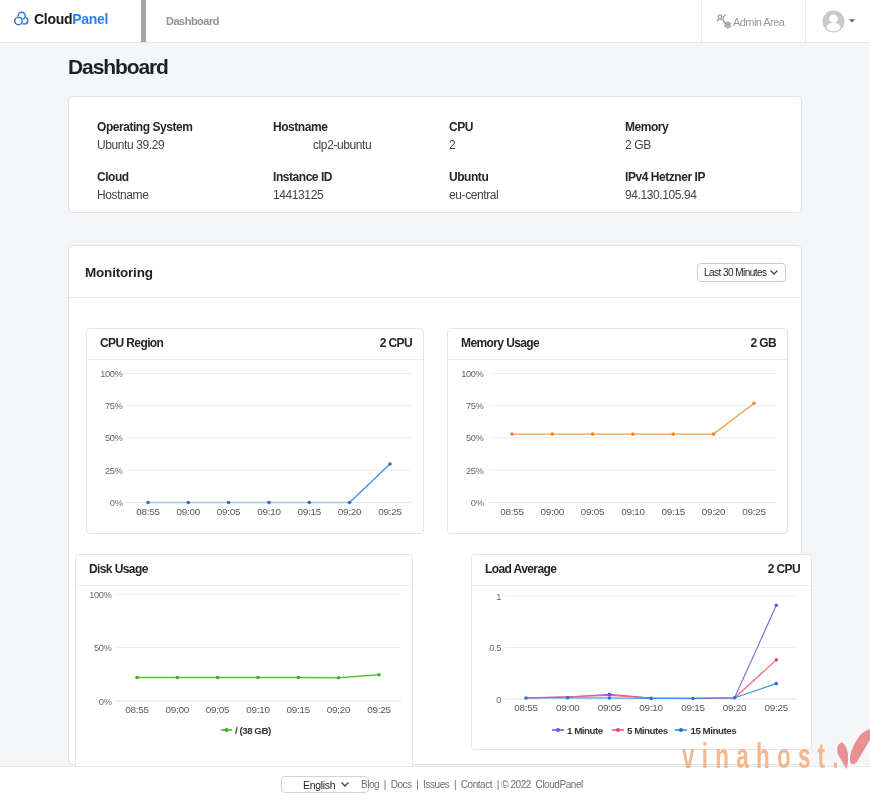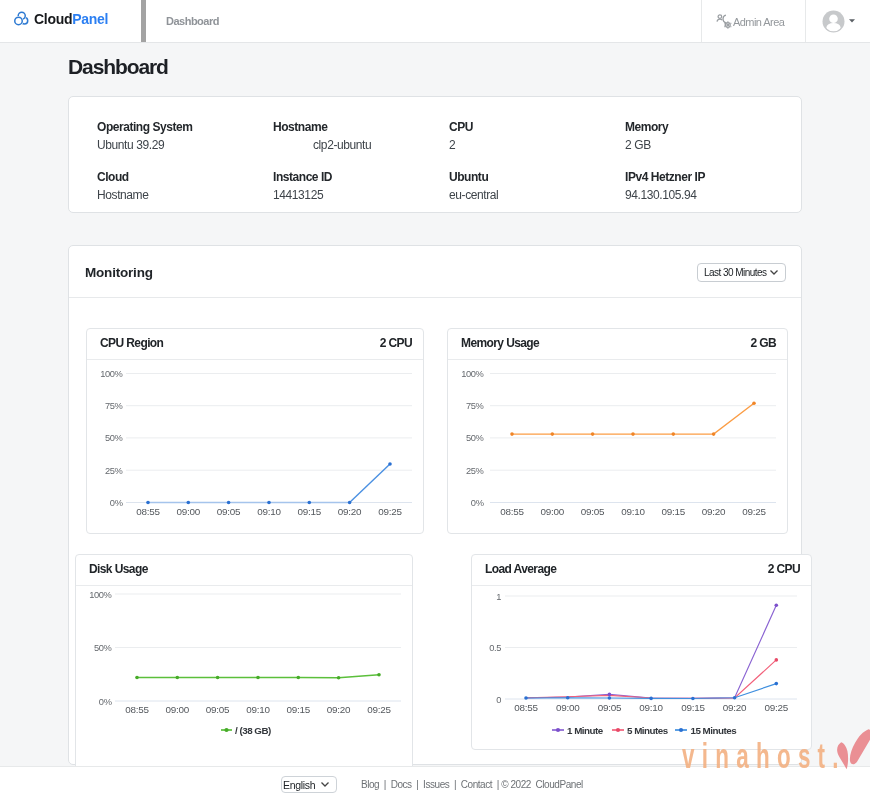--- a/index.html
+++ b/index.html
@@ -36,21 +36,21 @@
 #mon-select svg { flex:none; }
 
 .panel { position:absolute; background:#fff; border:1px solid #e2e5e8; border-radius:4px; }
 .phead { position:absolute; left:0; top:0; right:0; height:31px; border-bottom:1px solid #e9ebed; }
 .ptitle { position:absolute; left:13px; top:7px; font-size:12px; font-weight:bold; color:#212529; letter-spacing:-0.6px; }
 .pright { position:absolute; right:11px; top:7px; font-size:12px; font-weight:bold; color:#212529; letter-spacing:-0.6px; }
 .pchart { position:absolute; left:0; top:31px; }
 
 
 #footer { position:absolute; left:0; top:766px; width:870px; height:34px; background:#fff; border-top:1px solid #e7e9ea; }
-#lang { position:absolute; left:281px; top:9px; width:56px; height:17px; border:1px solid #ced3d8; border-radius:4px; background:#fff; font-size:10.5px; color:#212529; letter-spacing:-0.3px; display:flex; align-items:center; padding-left:1px; }
+#lang { position:absolute; left:281px; top:9px; width:88px; height:17px; border:1px solid #ced3d8; border-radius:4px; background:#fff; font-size:10.5px; color:#212529; letter-spacing:-0.3px; display:flex; align-items:center; padding-left:21px; }
 #lang svg { margin-left:6px; }
 #flinks { position:absolute; left:361px; top:11.5px; font-size:10px; color:#6d7175; letter-spacing:-0.45px; }
 
 
 #wm-clip { position:absolute; left:682px; top:740px; width:170px; height:29px; overflow:hidden; } #wm { position:absolute; left:0px; top:-4px; font-size:34px; font-weight:bold; color:rgba(242,174,126,0.88); letter-spacing:11px; transform:scale(0.66,1.04); transform-origin:left top; }
 #wm-v { position:absolute; left:833px; top:726px; }
 </style>
 </head>
 <body>
 

